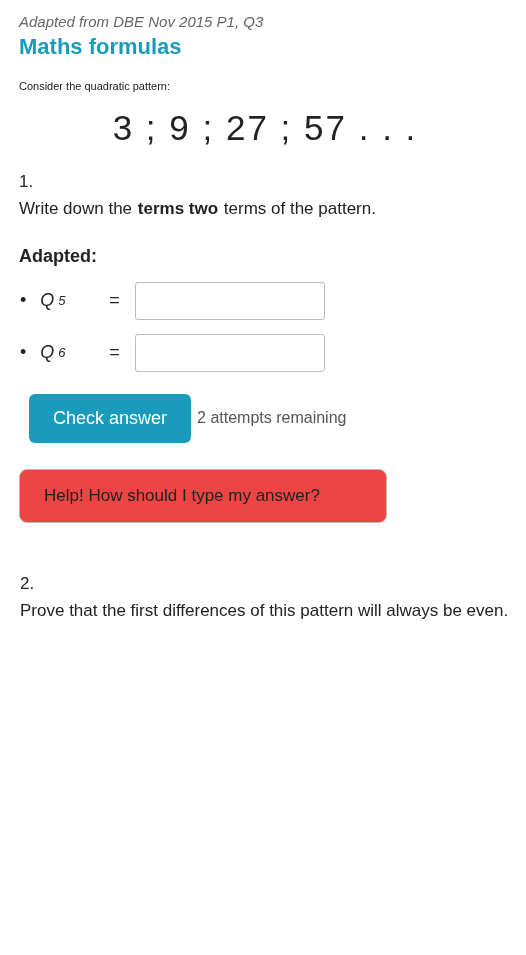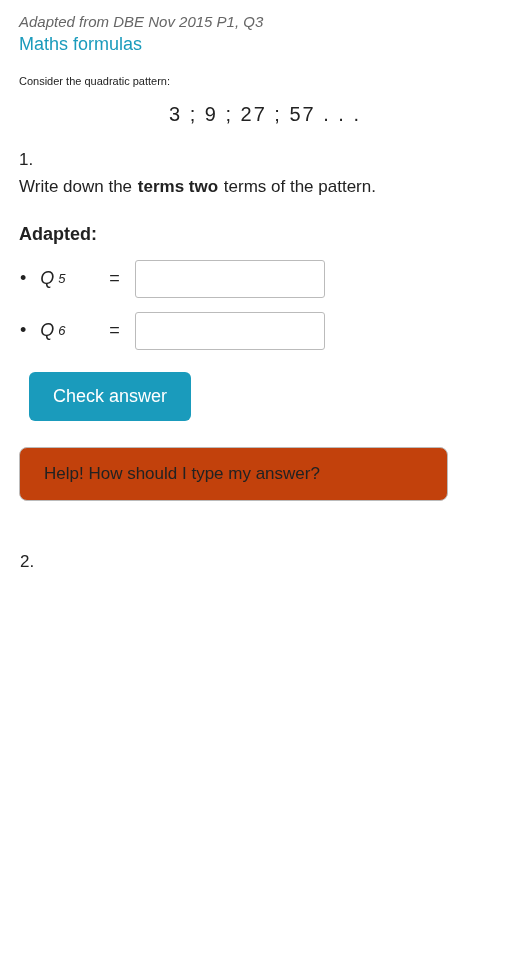--- a/index.html
+++ b/index.html
@@ -21,34 +21,34 @@
     .adapted-text {
       font-style: italic;
       color: #666;
       font-size: 15px;
       margin-bottom: 4px;
     }
 
     .maths-link {
       color: #1a9bbc;
       text-decoration: none;
-      font-size: 18px;
-      font-weight: 400;
+      font-size: 22px;
+      font-weight: 700;
       display: block;
       margin-bottom: 20px;
     }
 
     .consider-text {
       font-size: 11px;
       margin-bottom: 16px;
     }
 
     .pattern-display {
       text-align: center;
-      font-size: 20px;
+      font-size: 35px;
       margin: 10px 0 24px 0;
       letter-spacing: 2px;
     }
 
     .question-number {
       font-size: 17px;
       margin-bottom: 4px;
     }
 
     .question-text {
@@ -129,26 +129,26 @@
     }
 
     .attempts-text {
       font-size: 16px;
       color: #555;
     }
 
     .help-button {
       border: 1.5px solid #bbb;
       border-radius: 8px;
-      background: #c2410c;
+      background: #ef4444;
       padding: 16px 24px;
       font-size: 17px;
       color: #222;
       cursor: pointer;
-      width: 429px;
+      width: 368px;
       text-align: left;
     }
 
     .section-2 {
       margin-top: 50px;
     }
 
     .section-2 .question-number {
       margin-bottom: 4px;
     }
@@ -191,22 +191,24 @@
   <span class="q-label">
     <em>Q</em>
       <sub>6</sub>
   </span>
   <span class="equals">=</span>
   <input class="answer-input" type="text" style="">
 </div>
 
 <div class="check-answer-row">
   <button class="check-answer-btn">Check answer</button>
+  <span class="attempts-text">2 attempts remaining</span>
 </div>
 
 <button class="help-button">Help! How should I type my answer?</button>
 
 <div class="section-2">
   <p class="question-number">2.</p>
+  <p class="question-text">Prove that the first differences of this pattern will always be even.</p>
 </div>
 
 
 
 
 </body></html>

